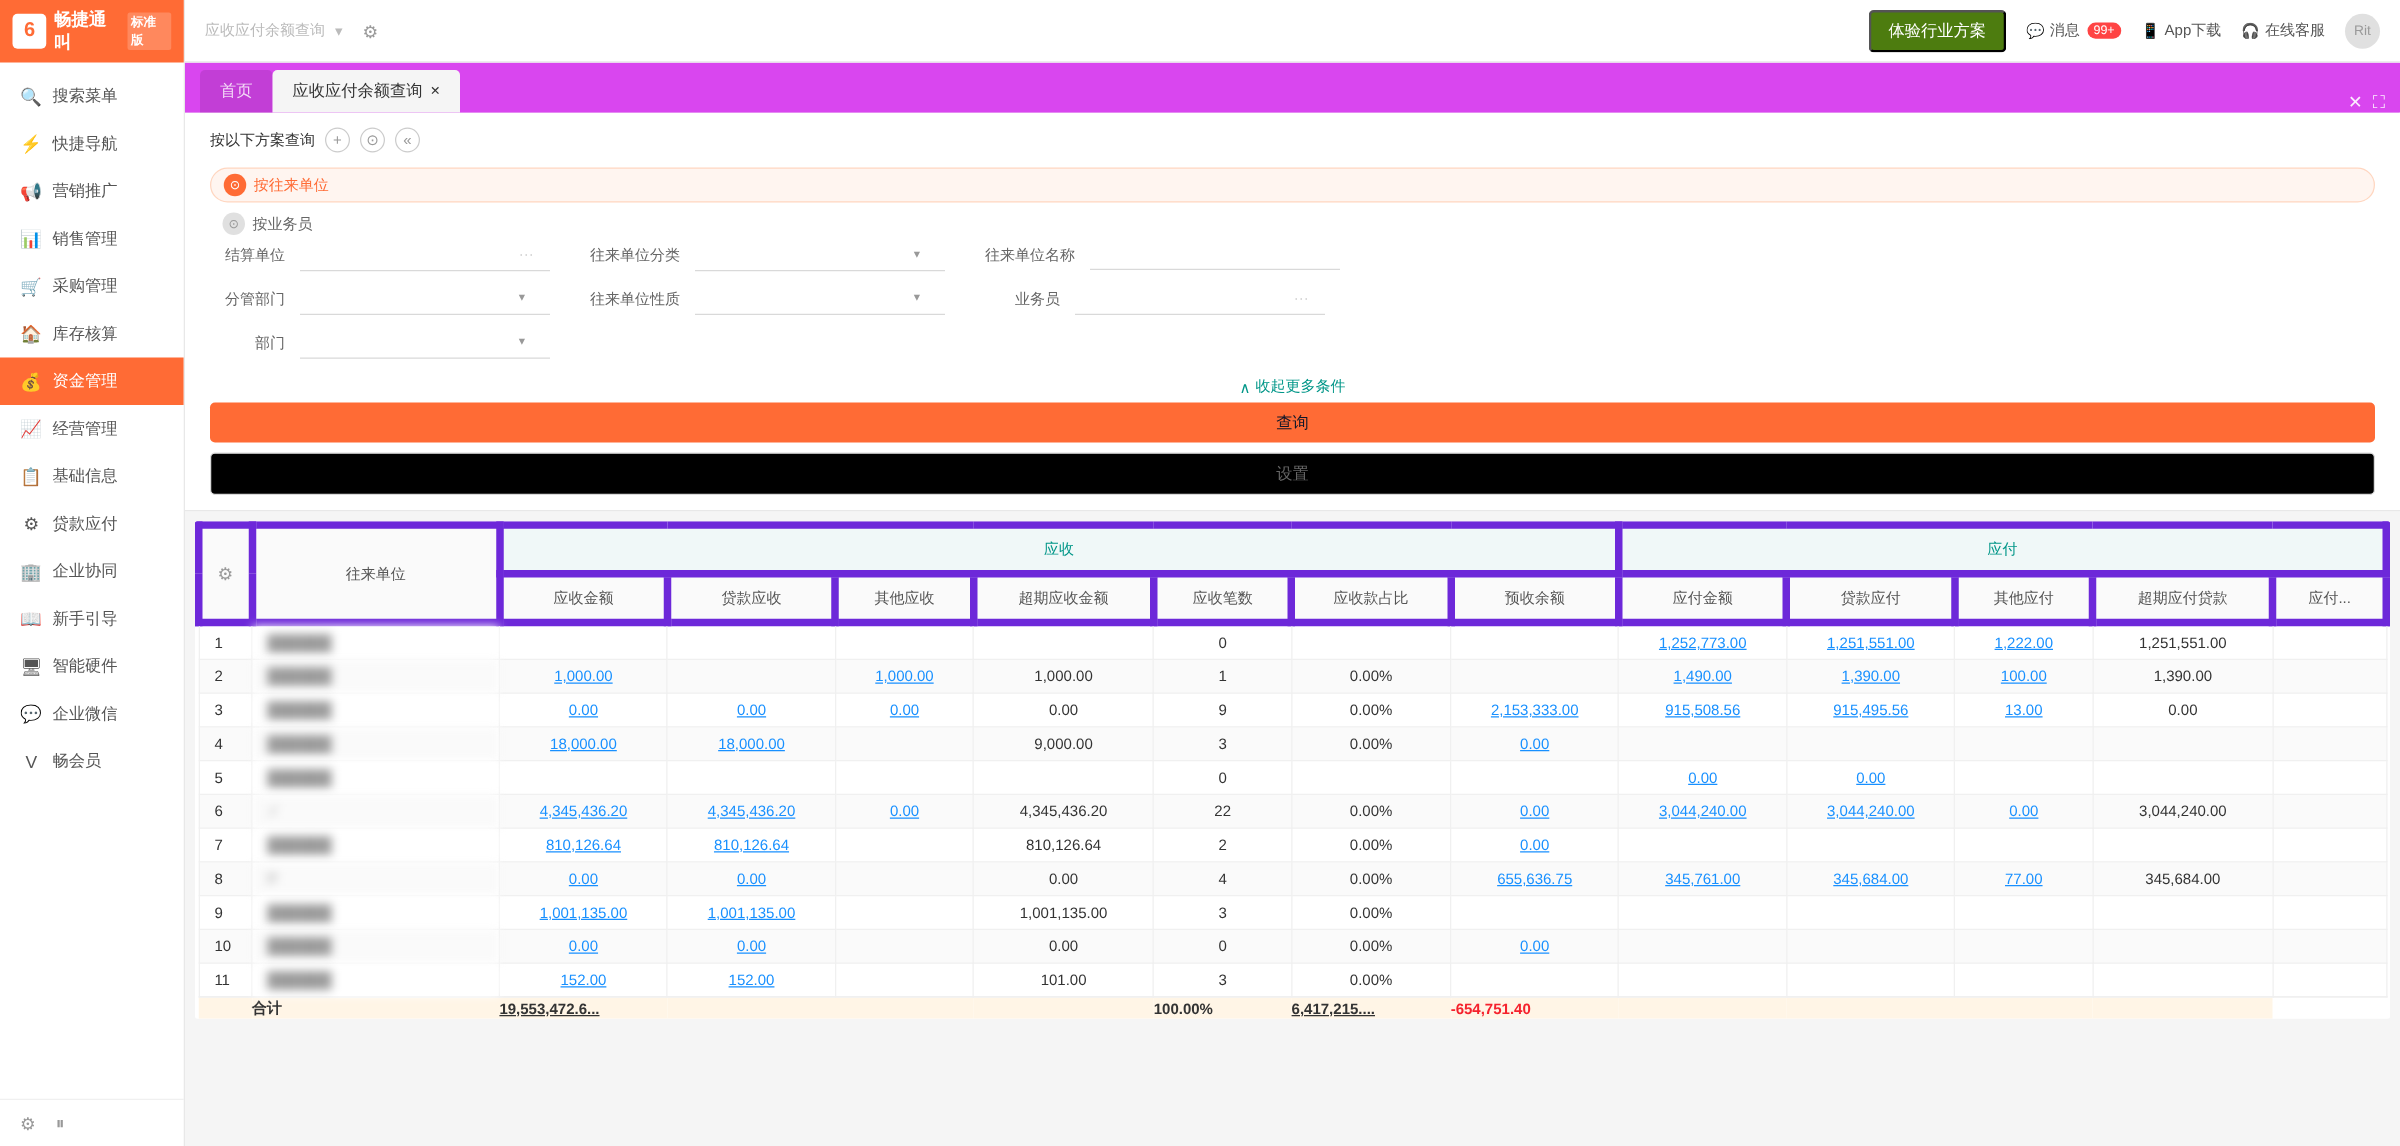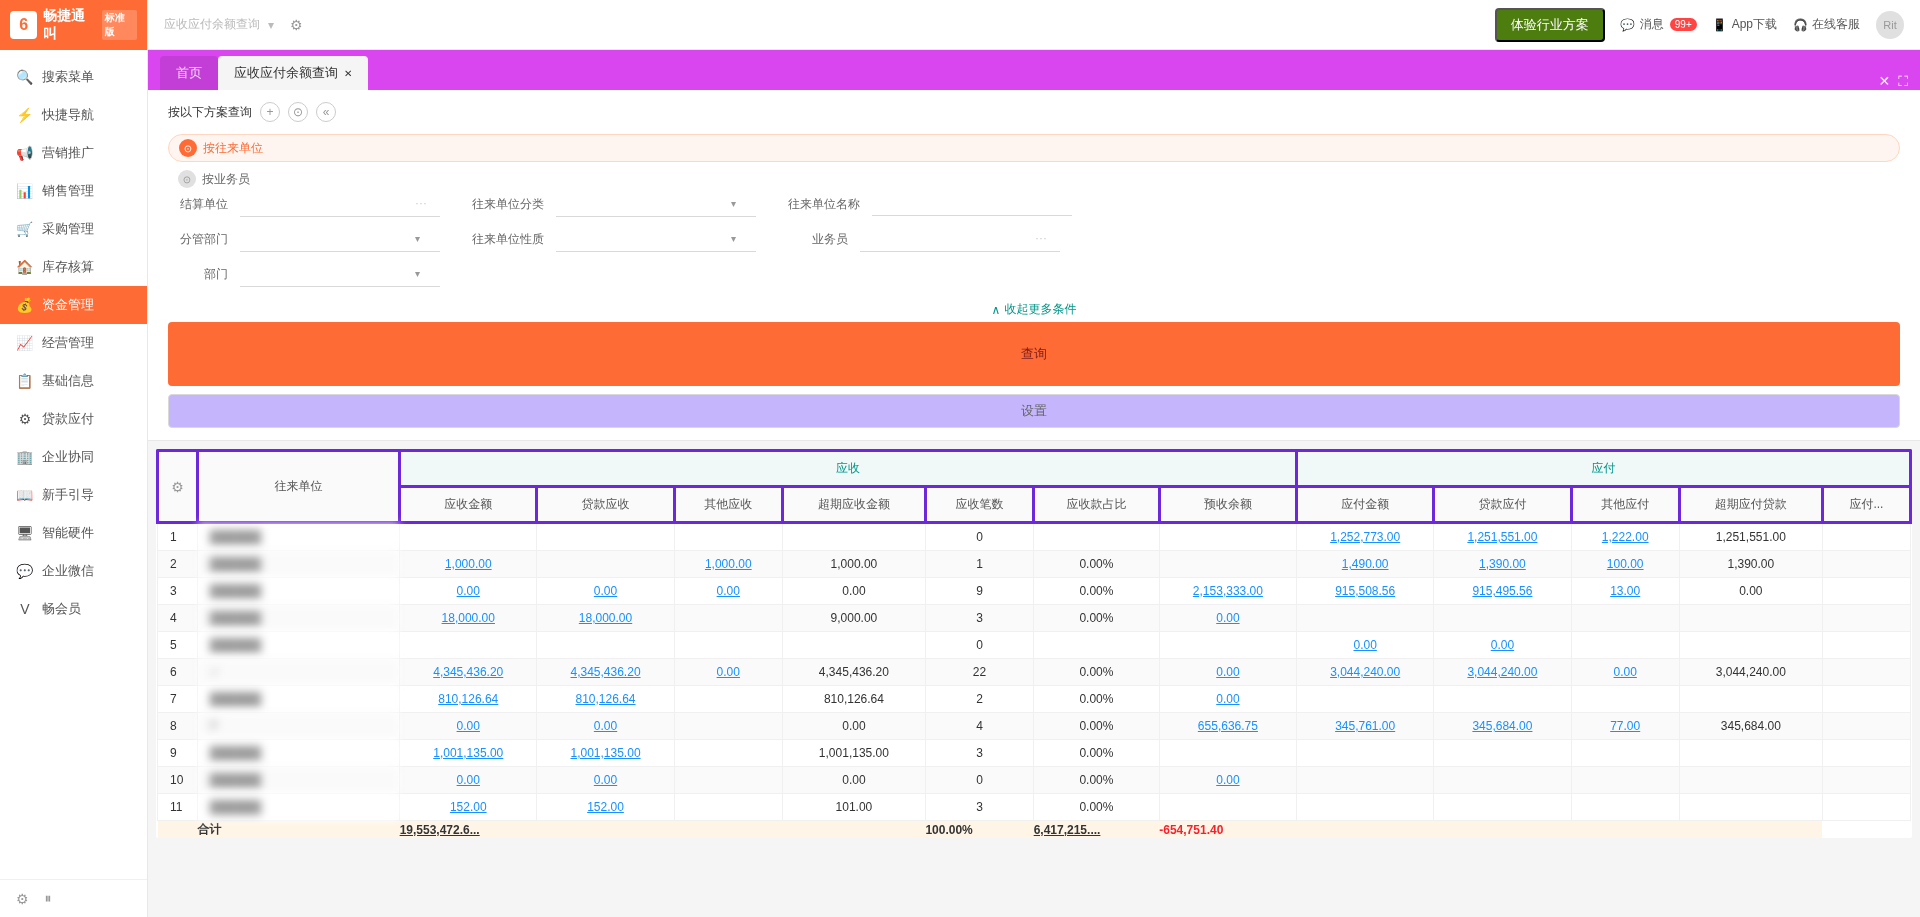--- a/index.html
+++ b/index.html
@@ -149,42 +149,42 @@
       width: 18px; height: 18px; border-radius: 50%; background: #e0e0e0;
       display: flex; align-items: center; justify-content: center;
       color: #999; font-size: 10px;
     }
     .collapse-more {
       display: flex; align-items: center; justify-content: center;
       color: #009688; font-size: 12px; cursor: pointer; gap: 4px;
       padding: 4px 0; margin-top: 4px;
     }
     .btn-query {
-      background: #ff6b35; color: #7f1d1d; border: none; border-radius: 4px;
-      padding: 23px 20px; font-size: 13px; cursor: pointer;
+      background: #ff6b35; color: #0f172a; border: none; border-radius: 4px;
+      padding: 7px 20px; font-size: 13px; cursor: pointer;
     }
     .btn-setting {
-      background: #c4b5fd; color: #666; border: 1px solid #d9d9d9; border-radius: 4px;
+      background: #000000; color: #666; border: 1px solid #d9d9d9; border-radius: 4px;
       padding: 7px 20px; font-size: 13px; cursor: pointer; margin-top: 4px;
     }
     .action-buttons {
       display: flex; flex-direction: column; gap: 4px;
     }
 
     
     .data-section {
       background: #fff; margin: 8px; border-radius: 2px; overflow: hidden;
     }
     .table-wrap { overflow-x: auto; }
     table {
       width: 100%; border-collapse: collapse; font-size: 12px;
     }
     table thead tr th {
       background: #fafafa; padding: 8px 12px; text-align: center;
-      border: 3px solid #6d28d9; color: #555; font-weight: 500;
+      border: 6px solid #6d28d9; color: #555; font-weight: 500;
       white-space: nowrap;
     }
     table thead tr.group-header th {
       background: #fafafa; font-weight: 500;
     }
     table tbody tr td {
       padding: 6px 12px; border: 1px solid #f0f0f0; text-align: center;
       color: #333; white-space: nowrap;
     }
     table tbody tr:nth-child(odd) td { background: #fff; }

